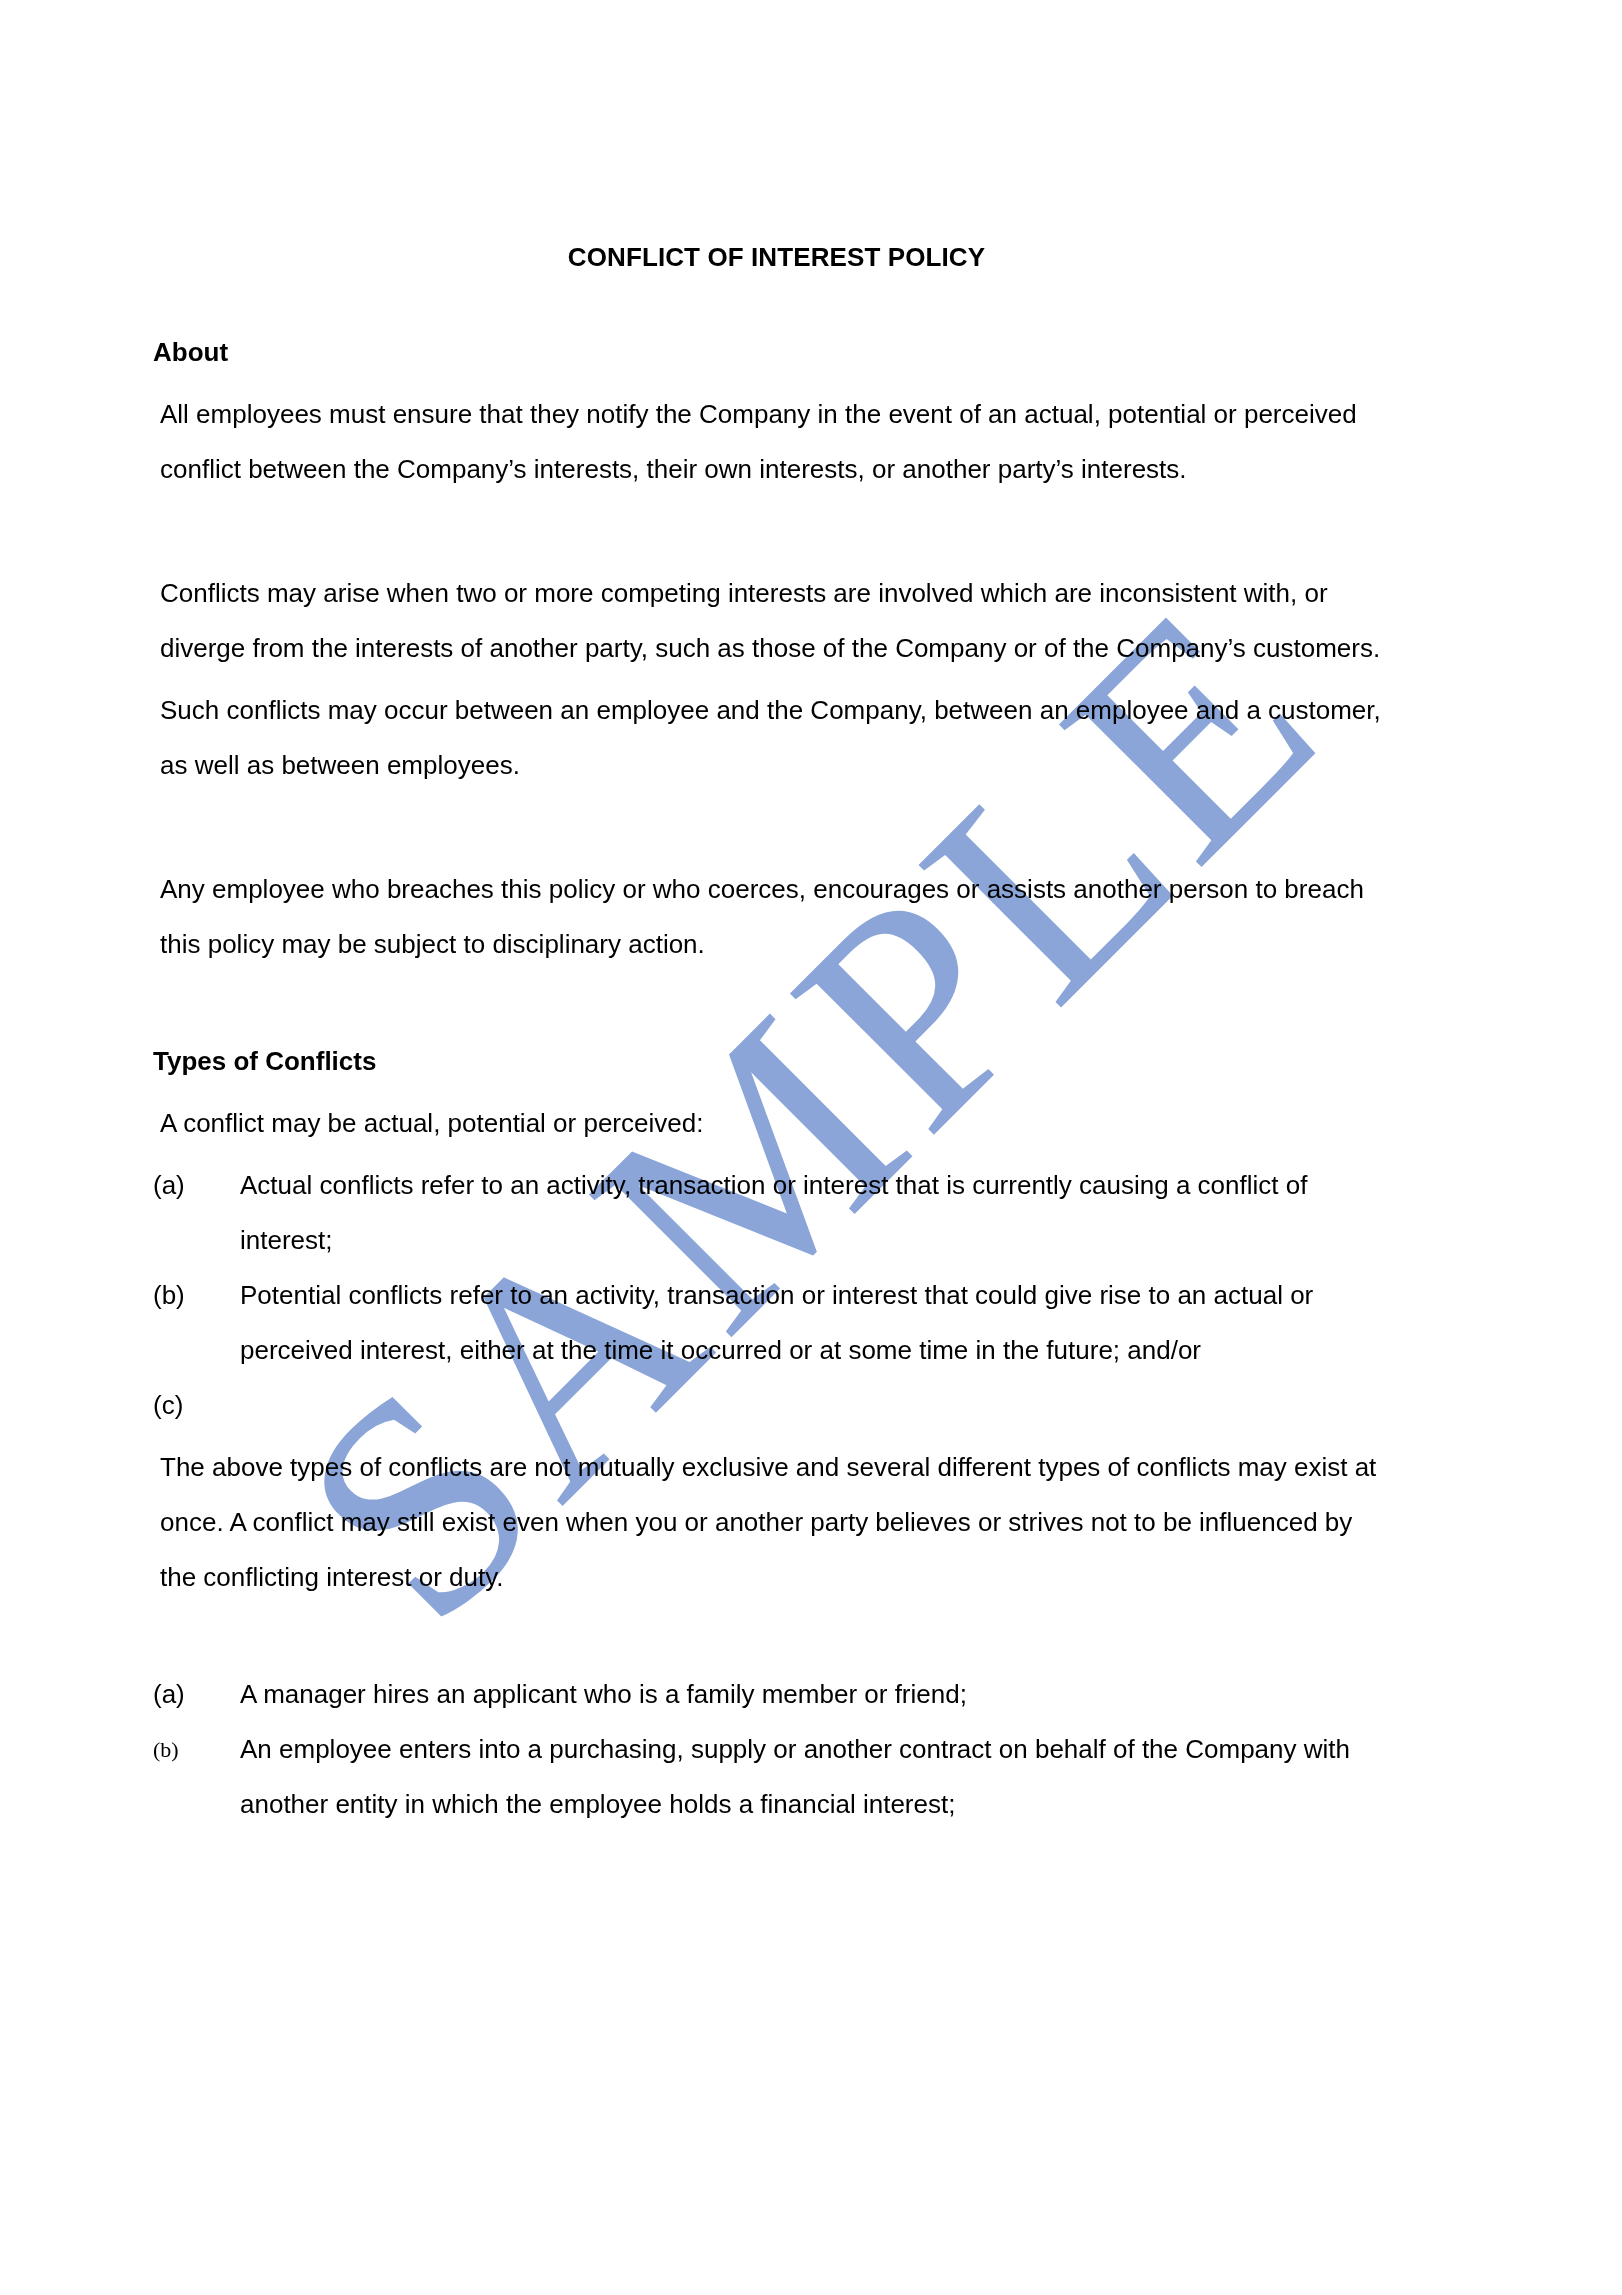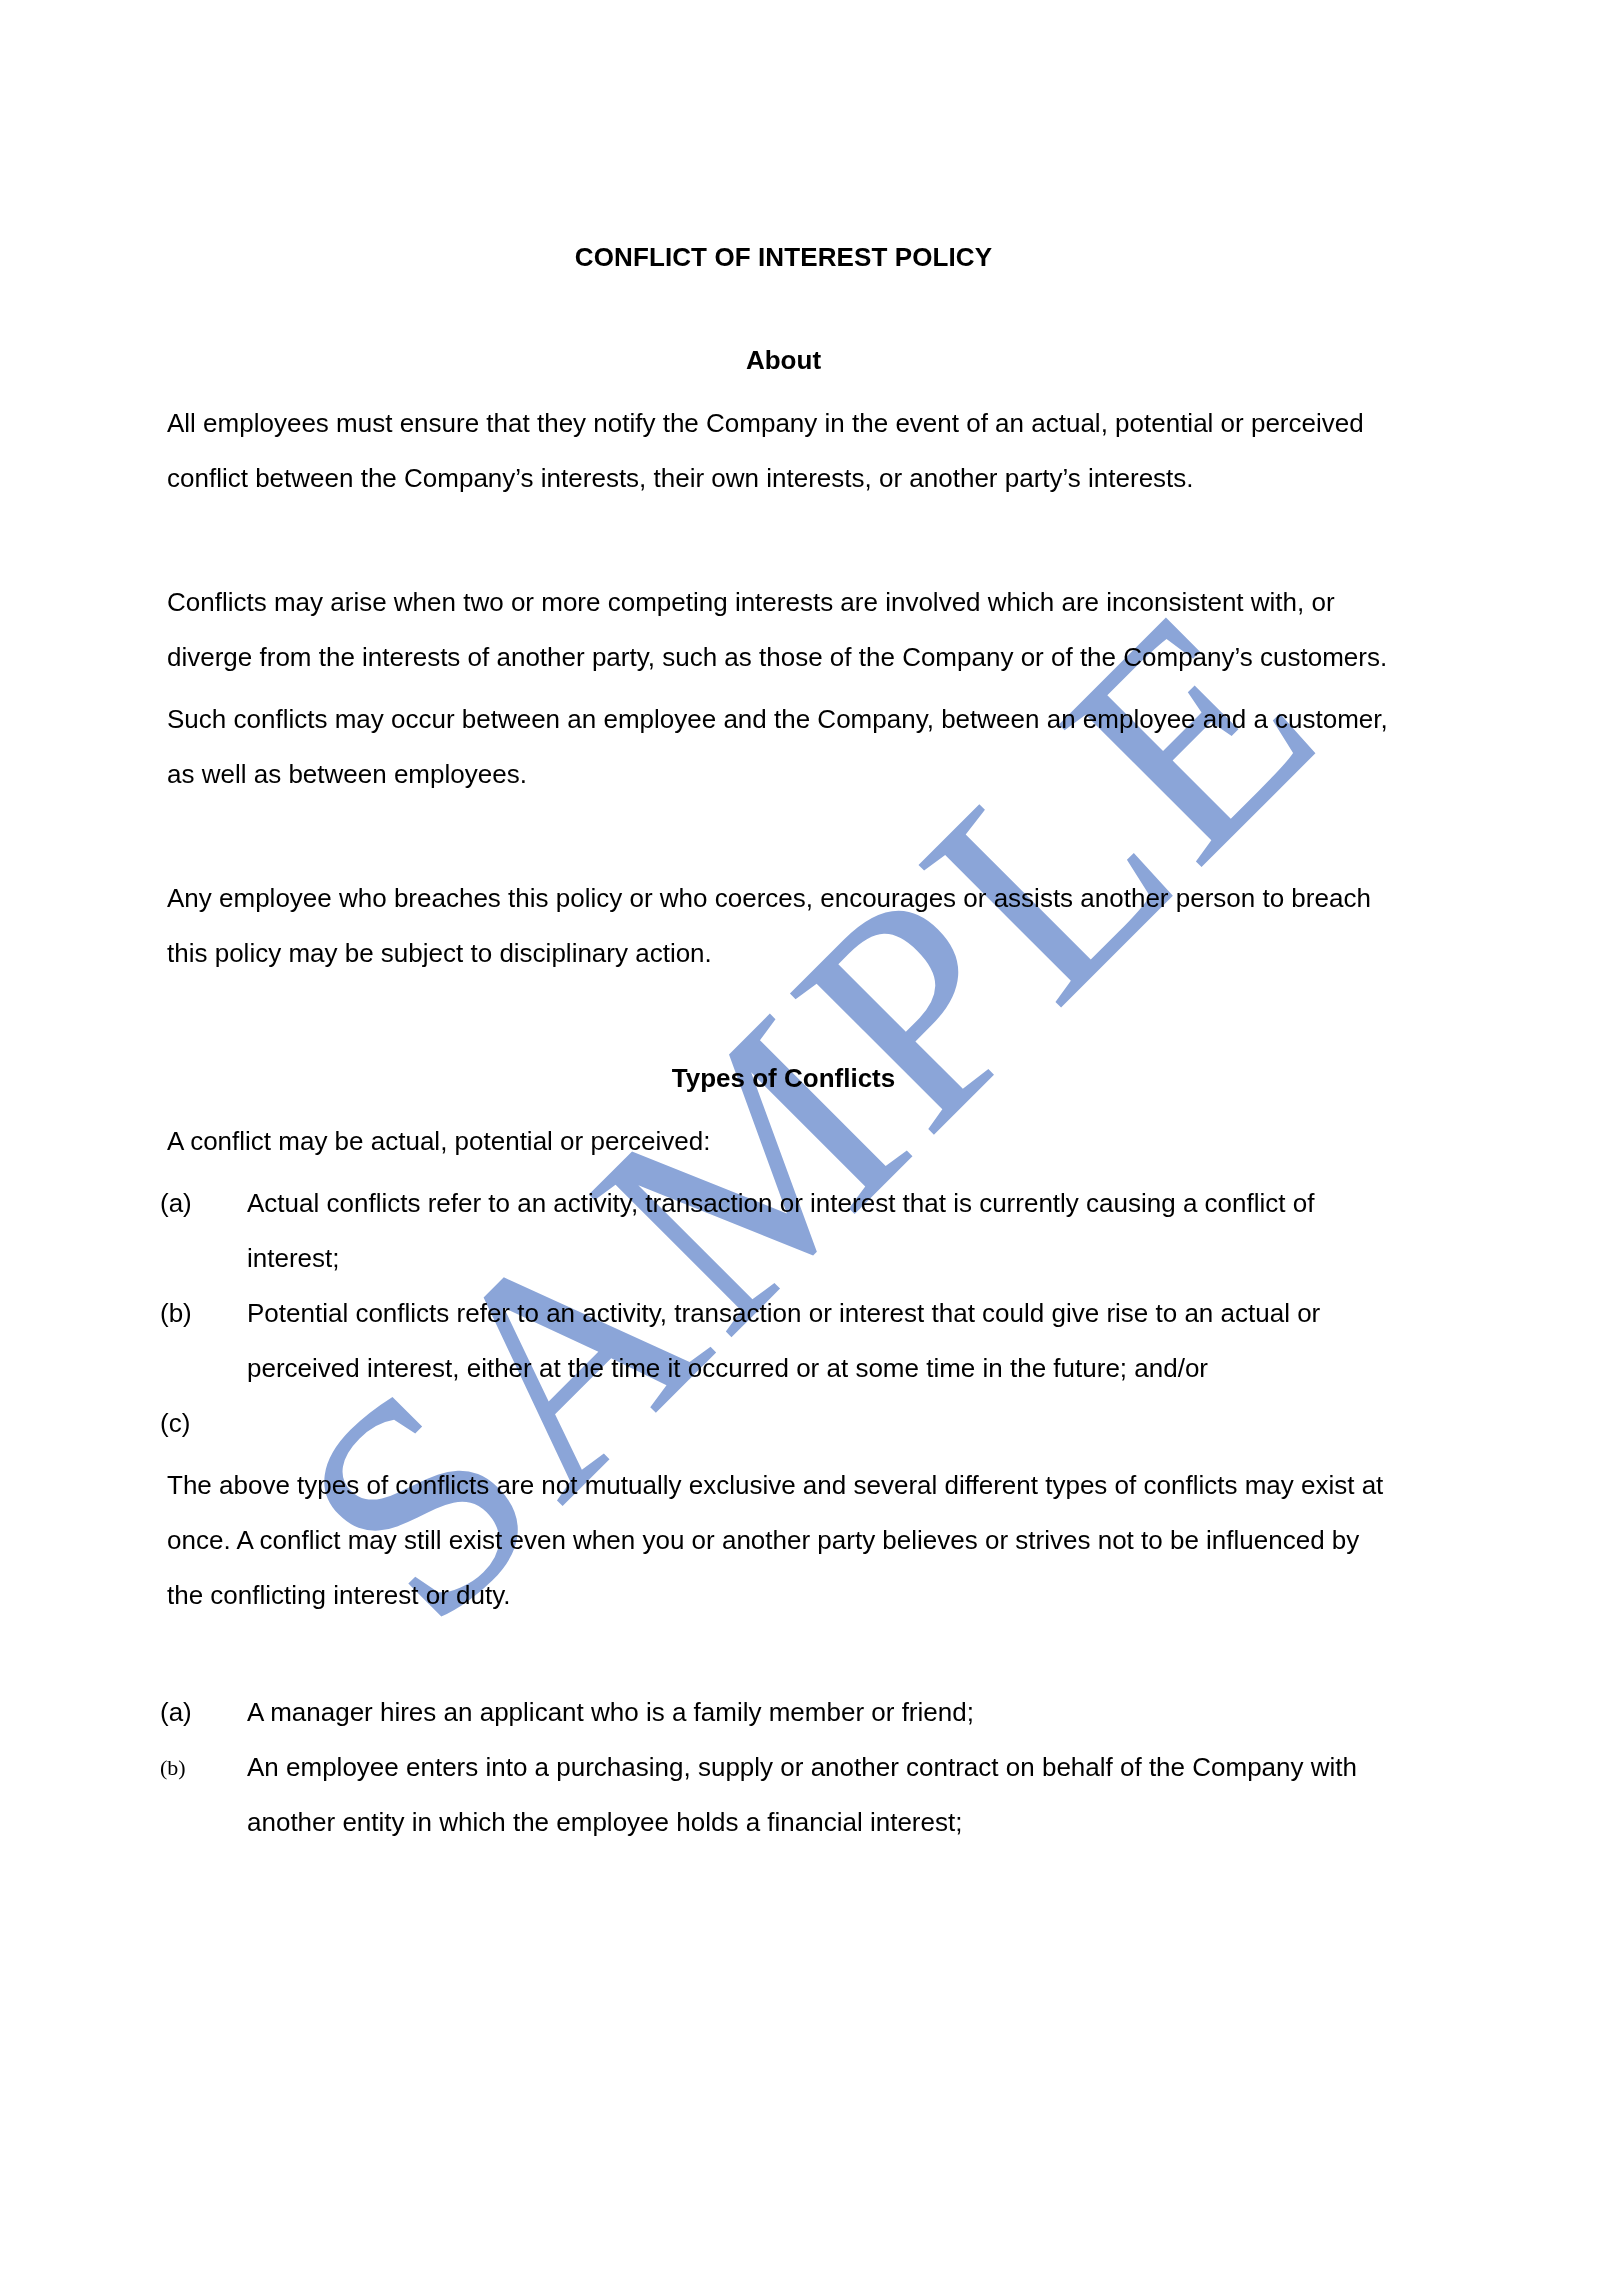--- a/index.html
+++ b/index.html
@@ -41,21 +41,21 @@
     font-weight: 400;
     letter-spacing: 10.5px;
     white-space: nowrap;
     line-height: 1;
     user-select: none;
   }
 
   
   .content {
     position: absolute;
-    left: 160px;
+    left: 153px;
     top: 0;
     width: 1247px;
     z-index: 2;
   }
 
   .doc-title {
     text-align: center;
     font-size: 26px;
     font-weight: bold;
     margin: 0;
@@ -68,22 +68,21 @@
     height: 55px;
   }
   .spacer-line {
     height: 55px;
   }
 
   .heading {
     font-size: 26px;
     font-weight: bold;
     line-height: 55px;
-    margin: 8px;
-    text-align: center;
+    margin: 0;
   }
 
   p.body {
     font-size: 26px;
     font-weight: normal;
     line-height: 55px;
     margin: 7px;
   }
 
   ol.alpha-list {

